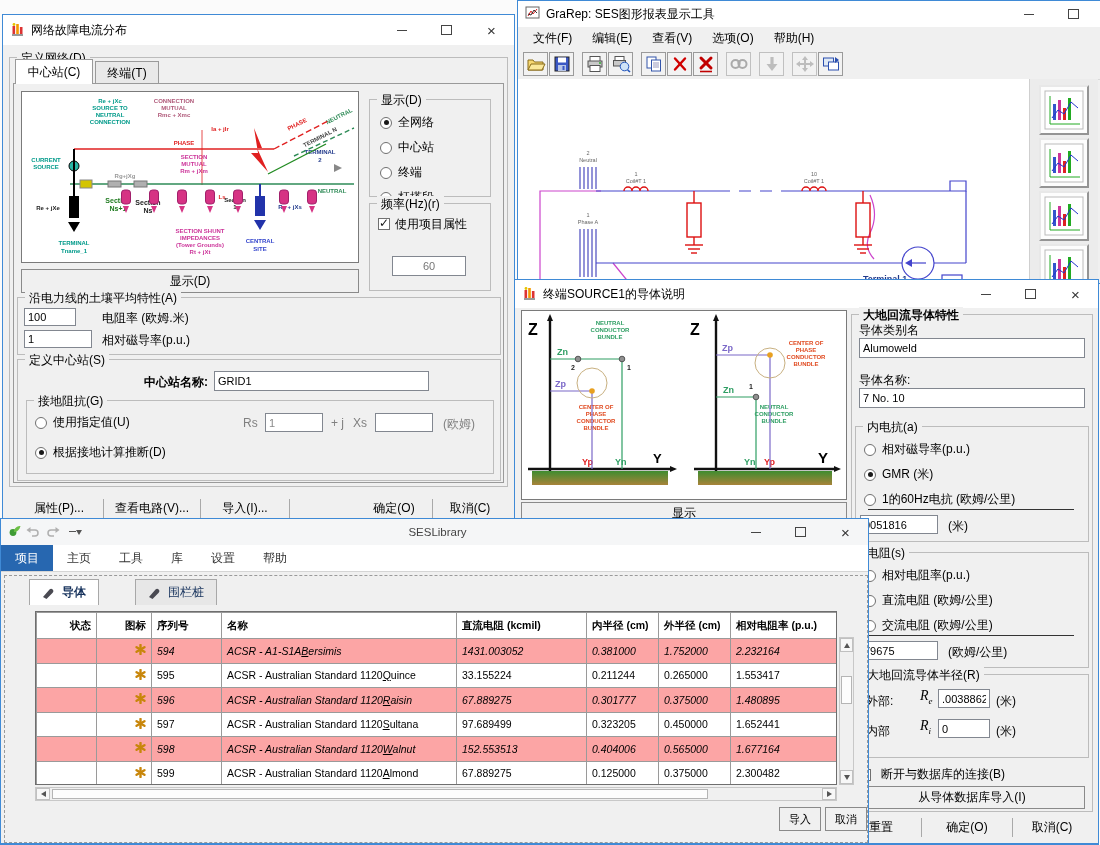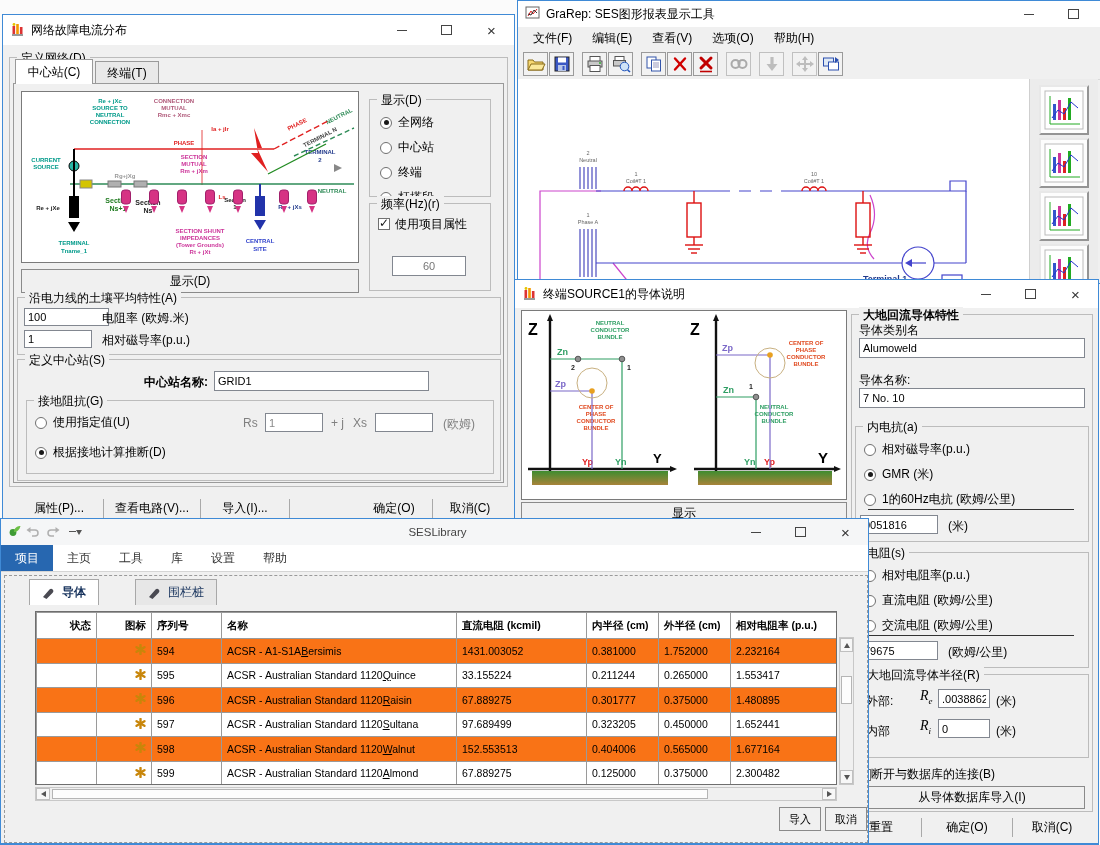--- a/index.html
+++ b/index.html
@@ -46,21 +46,21 @@
   .rtab{display:flex;align-items:center;padding:0 14px;font-size:12px;color:#333;}
   .rtab.active{background:#2767b0;color:#fff;}
   .dashedpane{position:absolute;border:1px dashed #9a9a9a;}
   .dtab{position:absolute;height:26px;display:flex;align-items:center;gap:6px;padding:0 12px;font-size:12px;color:#16325c;border:1px solid #a8a8a8;border-bottom:none;background:#e7e7e7;box-sizing:border-box;}
   .dtab.sel{background:#fff;font-weight:bold;}
   table.ses{border-collapse:collapse;table-layout:fixed;font-size:10.5px;background:#fff;}
   table.ses th,table.ses td{border:1px solid #9a9a9a;padding:0 5px;overflow:hidden;white-space:nowrap;text-align:left;}
   table.ses th{font-weight:bold;height:25px;background:#fff;}
   table.ses td{height:23.5px;}
   table.ses .cc{text-align:right;}
-  tr.striped{background:#f97316;}
+  tr.striped{background:#fca5a5;font-style:italic;}
   .sb{position:absolute;background:#f0f0f0;border:1px solid #c8c8c8;box-sizing:border-box;}
   .sb .arr{position:absolute;background:#f7f7f7;border:1px solid #c0c0c0;display:flex;align-items:center;justify-content:center;box-sizing:border-box;}
   .tri-u{width:0;height:0;border-left:3.5px solid transparent;border-right:3.5px solid transparent;border-bottom:5px solid #555;}
   .tri-d{width:0;height:0;border-left:3.5px solid transparent;border-right:3.5px solid transparent;border-top:5px solid #555;}
   .tri-l{width:0;height:0;border-top:3.5px solid transparent;border-bottom:3.5px solid transparent;border-right:5px solid #555;}
   .tri-r{width:0;height:0;border-top:3.5px solid transparent;border-bottom:3.5px solid transparent;border-left:5px solid #555;}
   .sb .thumbbar{position:absolute;background:#fdfdfd;border:1px solid #b5b5b5;box-sizing:border-box;}
   .rsym{font-family:"Liberation Serif","DejaVu Serif",serif;font-style:italic;font-size:14px;}
   .rsym sub{font-size:9px;}
   .diagbox{position:absolute;background:#fff;border:1px solid #7a7a7a;box-sizing:border-box;}
@@ -463,21 +463,21 @@
       <span class="legend">频率(Hz)(r)</span>
       <div style="position:absolute;left:8px;top:14px;display:flex;gap:5px;">
         <span class="checkbox checked" id="freq-cb"></span>
         <span style="width:72px;line-height:13px;">使用项目属性</span>
       </div>
       <input class="tfield" style="left: 22px; top: 52px; width: 74px; height: 20px; text-align: center; color: rgb(119, 119, 119);" value="60">
     </div>
 
     <div class="groupbox" style="left:14px;top:252px;width:484px;height:58px;">
       <span class="legend">沿电力线的土壤平均特性(A)</span>
-      <input class="tfield" style="left: 6px; top: 10px; width: 85px; height: 18px;" value="100">
+      <input class="tfield" style="left: 6px; top: 10px; width: 52px; height: 18px;" value="100">
       <span class="lab" style="left:84px;top:12px;">电阻率 (欧姆.米)</span>
       <input class="tfield" style="left: 6px; top: 32px; width: 68px; height: 18px;" value="1">
       <span class="lab" style="left:84px;top:34px;">相对磁导率(p.u.)</span>
     </div>
 
     <div class="groupbox" style="left:14px;top:314px;width:484px;height:122px;">
       <span class="legend">定义中心站(S)</span>
       <span class="lab" style="left:126px;top:14px;font-weight:bold;">中心站名称:</span>
       <input class="tfield" style="left: 196px; top: 11px; width: 215px; height: 20px;" value="GRID1">
       <div class="groupbox" style="left:8px;top:40px;width:468px;height:74px;">
@@ -676,21 +676,21 @@
       <span class="lab" style="left:10px;top:18px;">外部:</span>
       <span class="lab rsym" style="left:64px;top:13px;"><i>R</i><sub>e</sub></span>
       <input class="tfield" style="left: 82px; top: 14px; width: 52px; height: 19px;" value=".0038862">
       <span class="lab" style="left:140px;top:18px;">(米)</span>
       <span class="lab" style="left:10px;top:48px;">内部</span>
       <span class="lab rsym" style="left:64px;top:43px;"><i>R</i><sub>i</sub></span>
       <input class="tfield" style="left: 82px; top: 44px; width: 52px; height: 19px;" value="0">
       <span class="lab" style="left:140px;top:48px;">(米)</span>
     </div>
 
-    <div style="position:absolute;left:344px;top:458px;display:flex;gap:0;align-items:center;">
+    <div style="position:absolute;left:344px;top:458px;display:flex;gap:10px;align-items:center;">
       <span class="checkbox"></span>
       <span>断开与数据库的连接(B)</span>
     </div>
     <button class="btn3d" style="left:344px;top:478px;width:226px;height:23px;">从导体数据库导入(I)</button>
 
     <div class="sepbtns" style="left:326px;top:508px;width:252px;">
       <button class="fb" style="width:80px;">重置</button>
           <span class="vsep"></span>
       <button class="fb" style="width:90px;">确定(O)</button>
           <span class="vsep"></span>

